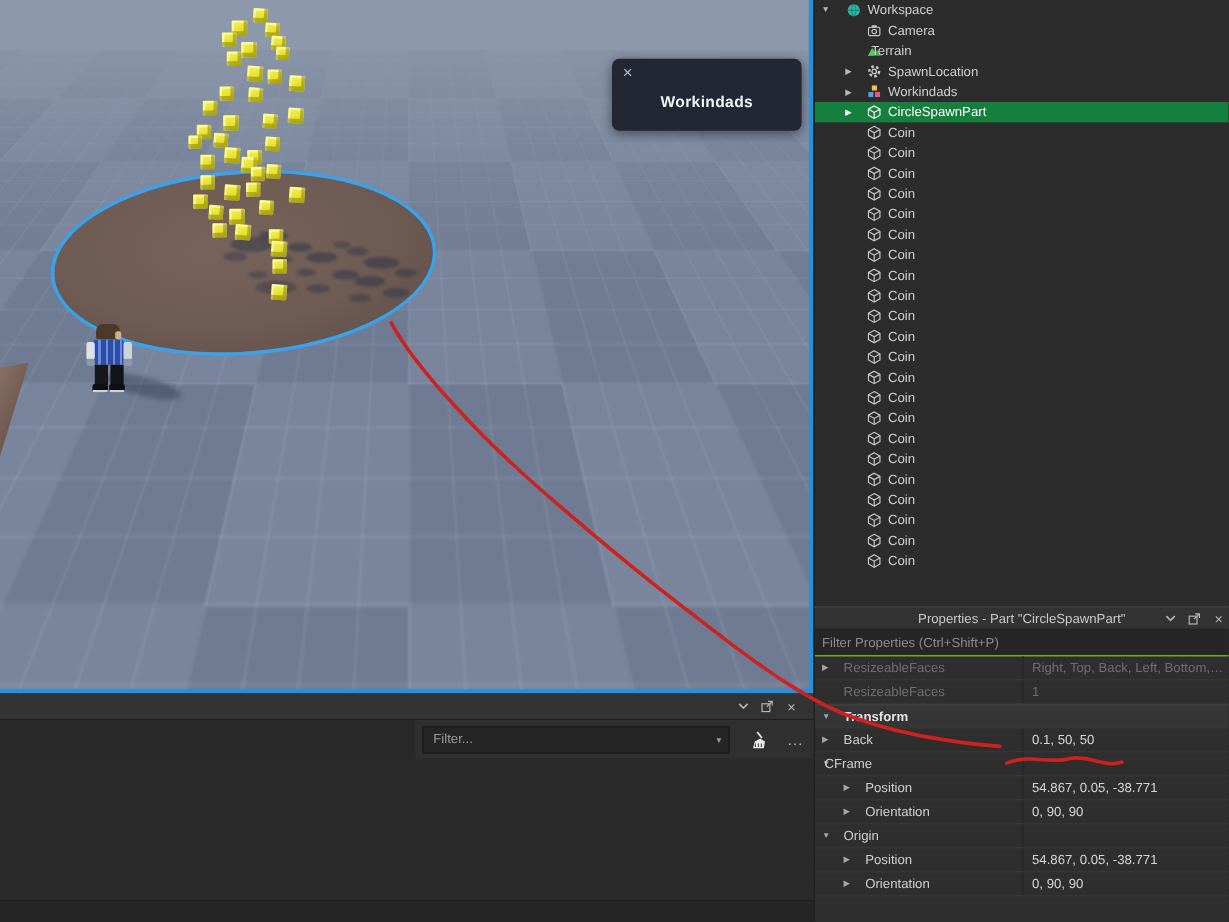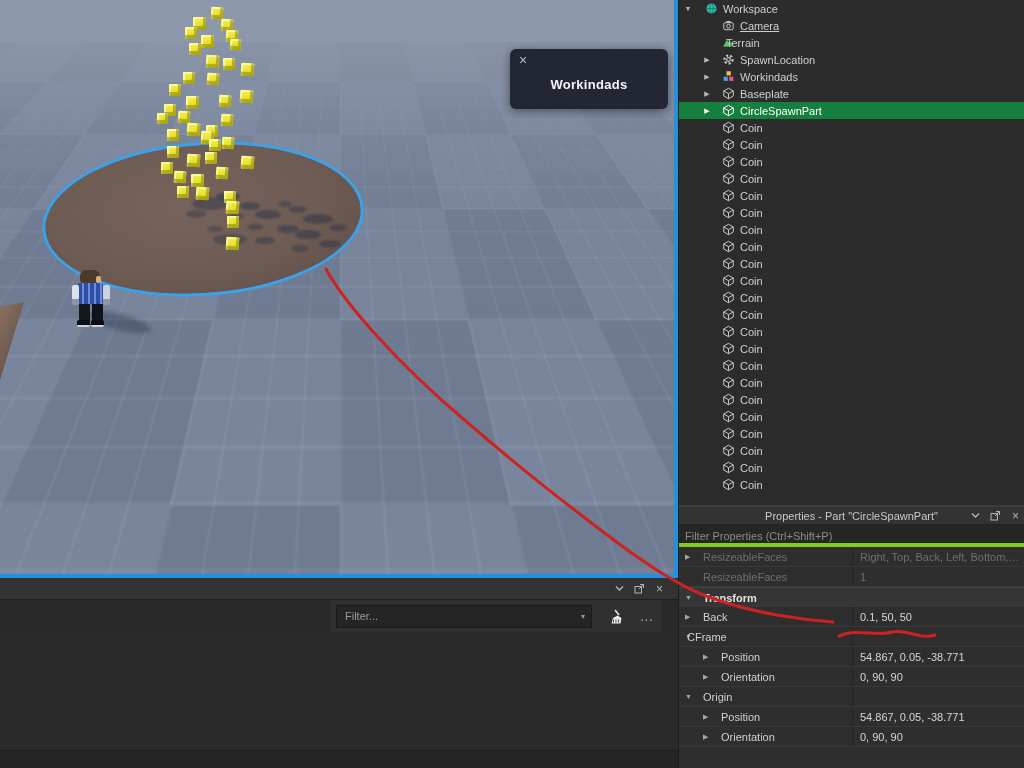--- a/index.html
+++ b/index.html
@@ -73,37 +73,37 @@
   .tr-label { position:absolute; }
 
   
   #properties { position:absolute; left:678px; top:505px; width:346px; height:263px;
     background:#2e2e2e; border-left:1px solid #1d1d1d; border-top:2px solid #3c3c3c; overflow:hidden; }
   .props-header { height:18px; background:#333333; display:flex; align-items:center;
     color:#c9c9c9; font-size:11px; position:relative; border-bottom:1px solid #222; }
   .props-title { flex:1; text-align:center; }
   .panel-icons { position:absolute; right:2px; top:2px; display:flex; gap:7px; align-items:center; }
   .panel-icons .pi { width:13px; height:13px; display:flex; align-items:center; justify-content:center; }
-  .props-filter { height:22px; background:#262626; border-bottom:4px solid #84cc16;
+  .props-filter { height:22px; background:#262626; border-bottom:1px solid #84cc16;
     color:#8b8b8b; font-size:11px; line-height:22px; padding-left:6px; }
   .prop-row { position:relative; height:20px; border-bottom:1px solid #383838;
     font-size:11px; color:#cfcfcf; }
   .prop-row .pr-divider { position:absolute; left:173px; top:0; bottom:0; width:1px; background:#242424; }
   .pr-arrow { position:absolute; top:0; line-height:20px; font-size:7px; color:#a5a5a5; }
   .pr-name { position:absolute; top:0; line-height:20px; }
   .pr-value { position:absolute; left:181px; top:0; right:4px; line-height:20px; color:#d6d6d6;
     white-space:nowrap; overflow:hidden; text-overflow:ellipsis; }
   .prop-row.disabled .pr-name, .prop-row.disabled .pr-value { color:#6f6f6f; }
   .prop-row.category { background:#353535; border-top:1px solid #454545; }
   .prop-row.category .pr-name { font-weight:bold; color:#e2e2e2; }
 
   
   #bottom-panel { position:absolute; left:0; top:578px; width:678px; height:190px; background:#292929; }
   .bp-bar { position:absolute; left:0; top:0; width:678px; height:22px; background:#333333; border-bottom:1px solid #202020; }
-  .bp-toolbar { position:absolute; left:330px; top:22px; width:332px; height:32px; background:#303030; }
+  .bp-toolbar { position:absolute; left:346px; top:22px; width:332px; height:32px; background:#303030; }
   .bp-vdivider { position:absolute; left:346px; top:22px; bottom:18px; width:1px; background:#222; }
   .filter-combo { position:absolute; left:6px; top:5px; width:256px; height:23px; background:#252525;
     border:1px solid #1a1a1a; color:#9a9a9a; font-size:11px; line-height:21px; padding-left:8px; }
   .filter-combo .caret { position:absolute; right:6px; top:0; line-height:21px; font-size:8px; color:#9a9a9a; }
   .bp-broom { position:absolute; left:272px; top:5px; width:28px; height:24px; display:flex; align-items:center; justify-content:center; }
   .bp-more { position:absolute; left:306px; top:5px; width:22px; height:24px; color:#c0c0c0; font-size:12px;
     display:flex; align-items:center; justify-content:center; letter-spacing:1px; }
   .bp-content { position:absolute; left:0; top:54px; right:0; bottom:18px; background:#2a2a2a; }
   .bp-strip { position:absolute; left:0; bottom:0; width:678px; height:18px; background:#252525; border-top:1px solid #1e1e1e; }
 
@@ -216,21 +216,21 @@
           <span class="tr-label" style="left: 44px;">Workspace</span>
         </div>
         <div class="tree-row">
           <span class="tr-icon" style="left: 43px;">
             <svg width="13" height="13" viewBox="0 0 16 16">
               <rect x="2.2" y="4.6" width="11.6" height="8.6" rx="1.5" fill="none" stroke="#c9c9c9" stroke-width="1.2"></rect>
               <circle cx="8" cy="8.9" r="2.3" fill="none" stroke="#c9c9c9" stroke-width="1.2"></circle>
               <rect x="5.3" y="2.4" width="5.4" height="2.2" rx="0.8" fill="#c9c9c9"></rect>
             </svg>
           </span>
-          <span class="tr-label" style="left: 61px; text-decoration: underline;">Camera</span>
+          <span class="tr-label" style="left: 61px;">Camera</span>
         </div>
         <div class="tree-row">
           <span class="tr-icon" style="left: 43px;">
             <svg width="13" height="13" viewBox="0 0 16 16">
               <path d="M1.5 12.8 6 5l3 4.2 2-2.6 3.5 6.2z" fill="#3fae49"></path>
               <path d="M6 5l3 4.2-1.9 3.6H1.5z" fill="#63cf67" opacity=".75"></path>
             </svg>
           </span>
           <span class="tr-label" style="left: 47px;">Terrain</span>
         </div>
@@ -247,30 +247,20 @@
         <div class="tree-row">
           <span class="tr-arrow" style="left: 23px;">▶</span>
           <span class="tr-icon" style="left: 43px;">
             <svg width="13" height="13" viewBox="0 0 16 16">
               <rect x="5.6" y="1.5" width="5.2" height="5.2" fill="#f0c53c"></rect>
               <rect x="2" y="8.2" width="5.2" height="5.2" fill="#4aa0e8"></rect>
               <rect x="8.8" y="8.2" width="5.2" height="5.2" fill="#e8538f"></rect>
             </svg>
           </span>
           <span class="tr-label" style="left: 61px;">Workindads</span>
-        </div>
-        <div class="tree-row">
-          <span class="tr-arrow" style="left: 23px;">▶</span>
-          <span class="tr-icon" style="left: 43px;">
-            <svg width="13" height="13" viewBox="0 0 16 16">
-              <path d="M8 1.6 13.9 4.9v6.2L8 14.4 2.1 11.1V4.9z" fill="none" stroke="#c9c9c9" stroke-width="1.2"></path>
-              <path d="M2.1 4.9 8 8.2l5.9-3.3M8 8.2v6.2" fill="none" stroke="#c9c9c9" stroke-width="1.2"></path>
-            </svg>
-          </span>
-          <span class="tr-label" style="left: 61px;">Baseplate</span>
         </div>
         <div class="tree-row selected">
           <span class="tr-arrow" style="left: 23px;">▶</span>
           <span class="tr-icon" style="left: 43px;">
             <svg width="13" height="13" viewBox="0 0 16 16">
               <path d="M8 1.6 13.9 4.9v6.2L8 14.4 2.1 11.1V4.9z" fill="none" stroke="#ffffff" stroke-width="1.2"></path>
               <path d="M2.1 4.9 8 8.2l5.9-3.3M8 8.2v6.2" fill="none" stroke="#ffffff" stroke-width="1.2"></path>
             </svg>
           </span>
           <span class="tr-label" style="left: 61px;">CircleSpawnPart</span>

